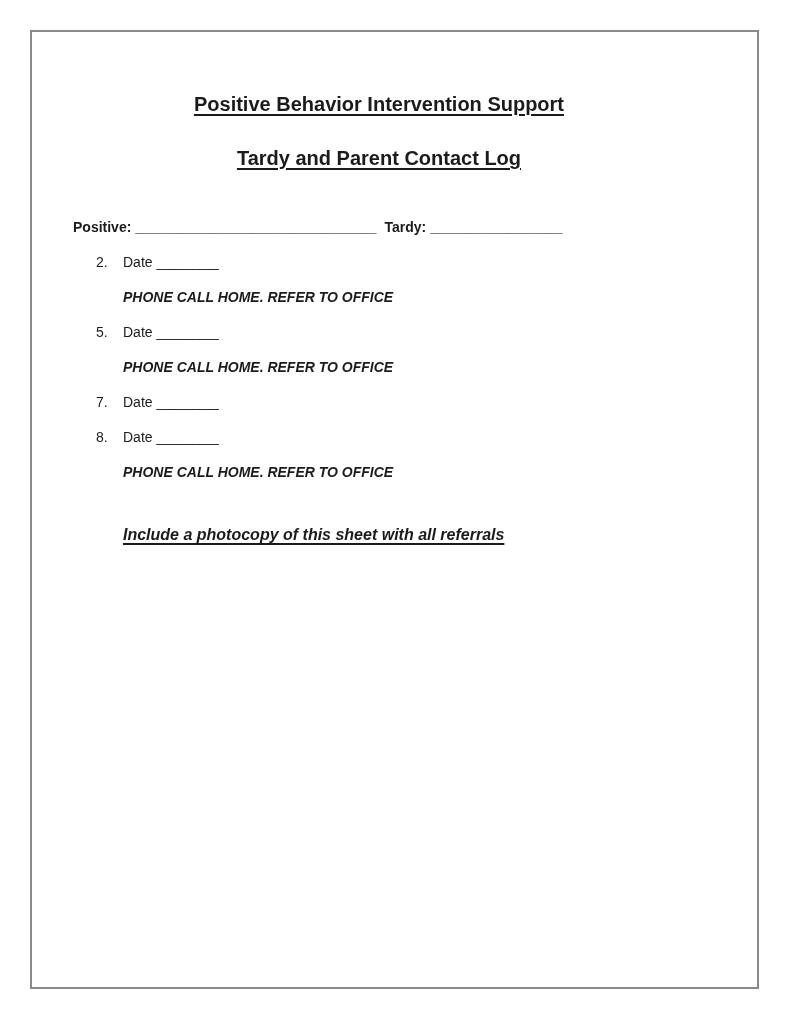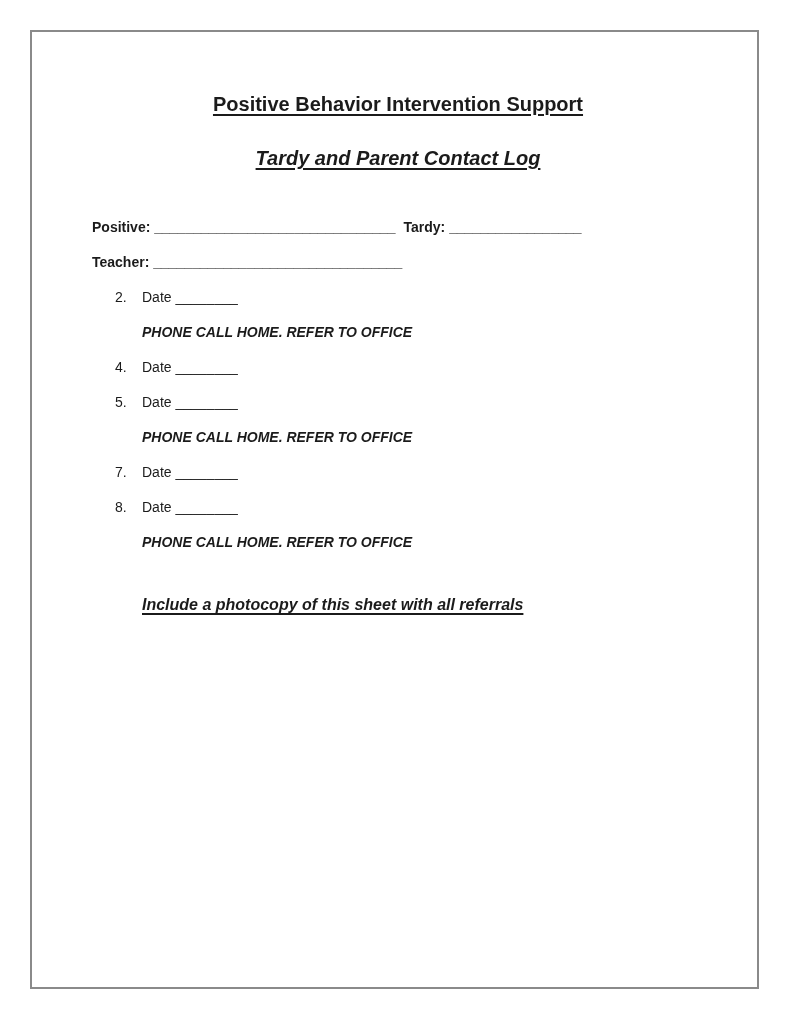--- a/index.html
+++ b/index.html
@@ -14,34 +14,34 @@
   }
   .border-frame {
     position:absolute;
     left:30px; top:30px;
     width:729px; height:959px;
     border:2px solid #8a8a8a;
     background:#ffffff;
   }
   .doc {
     position:absolute;
-    left:92px; top:93px;
+    left:73px; top:93px;
     width:612px;
   }
   h1.title, h2.subtitle {
     text-align:center;
     font-size:20px;
     line-height:23px;
     font-weight:bold;
     text-decoration:underline;
     text-decoration-thickness:2px;
     text-underline-offset:3px;
   }
   h1.title { margin:0 0 31px 0; }
-  h2.subtitle { margin:0 0 49px 0;font-style:italic; }
+  h2.subtitle { margin:0 0 49px 0; }
   .row {
     font-size:14px;
     line-height:16px;
     margin:0 0 19px 0;
     white-space:nowrap;
   }
   .lbl { font-weight:bold; }
   .blank-bold { font-weight:bold; letter-spacing:0; }
   .blank { font-weight:normal; }
   .hour-gap { margin-left:4px; }
@@ -81,39 +81,31 @@
     <h1 class="title">Positive Behavior Intervention Support</h1>
     <h2 class="subtitle">Tardy and Parent Contact Log</h2>
 
     <p class="row">
       <span class="lbl">Positive:</span>
       <span class="blank-bold">_______________________________</span>
       <span class="lbl hour-gap">Tardy:</span>
       <span class="blank-bold">_________________</span>
     </p>
 
-    <p class="row">
-      <span class="lbl">Teacher:</span>
-      <span class="blank-bold">________________________________</span>
-    </p>
 
 
 
     <p class="row">
       <span class="num">2.</span><span>Date</span>
       <span class="blank">________</span>
     </p>
 
 
     <p class="note-row">PHONE CALL HOME. REFER TO OFFICE</p>
 
-    <p class="row">
-      <span class="num">4.</span><span>Date</span>
-      <span class="blank">________</span>
-    </p>
 
     <p class="row">
       <span class="num">5.</span><span>Date</span>
       <span class="blank">________</span>
     </p>
 
 
     <p class="note-row">PHONE CALL HOME. REFER TO OFFICE</p>
 
     <p class="row">

